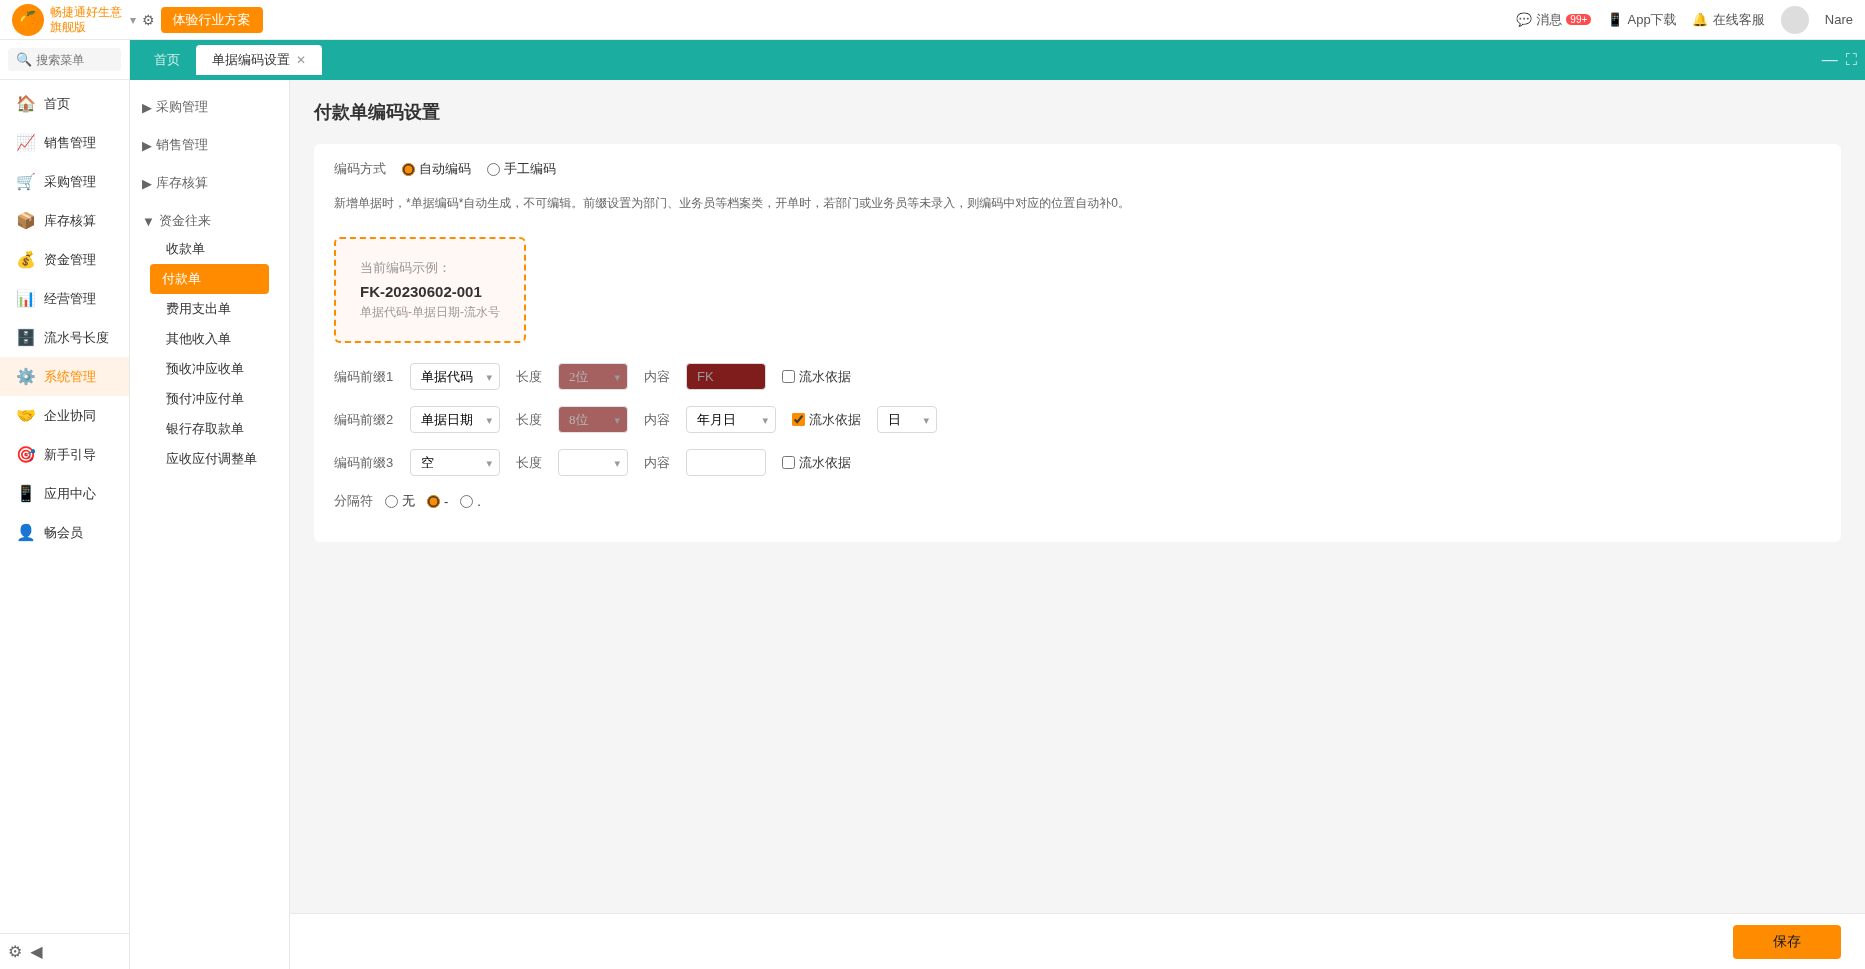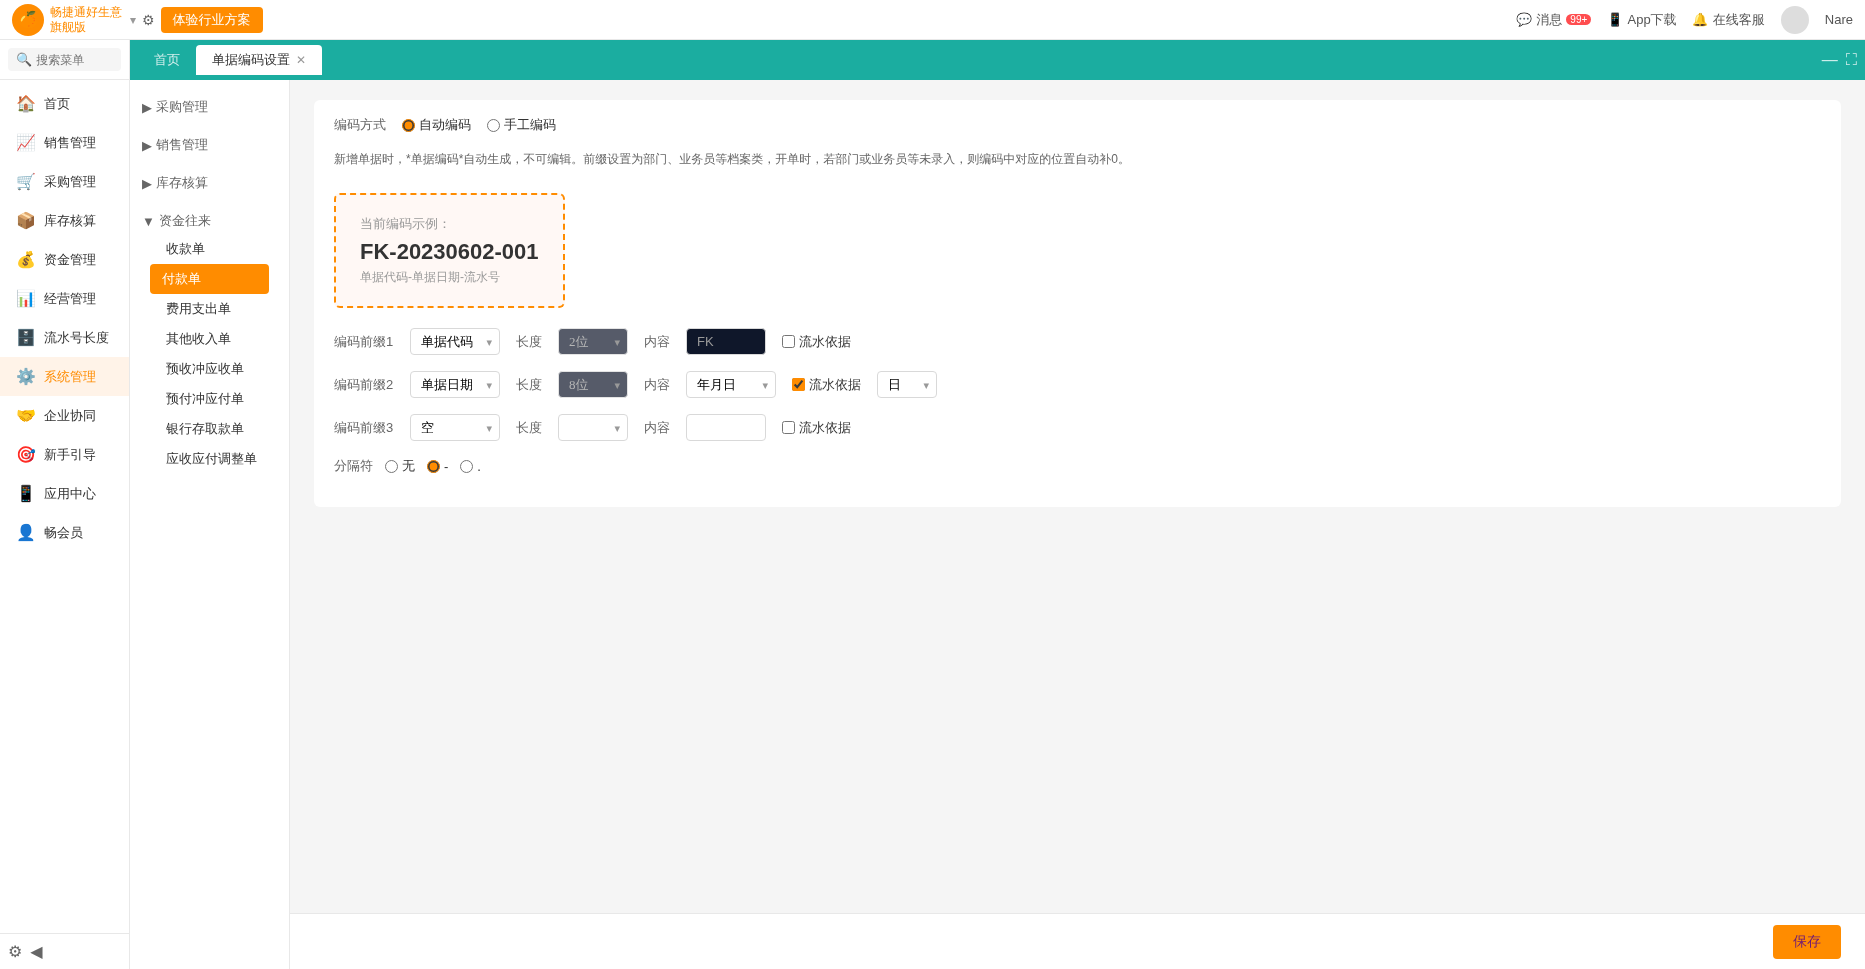--- a/index.html
+++ b/index.html
@@ -65,21 +65,21 @@
     .radio-group { display: flex; gap: 16px; }
     .radio-item { display: flex; align-items: center; gap: 4px; cursor: pointer; }
     .radio-item input[type="radio"] { accent-color: #ff8c00; }
 
     
     .info-text { font-size: 12px; color: #666; margin-bottom: 24px; line-height: 1.6; }
 
     
     .preview-box { border: 2px dashed #ff8c00; background: #fff8f5; border-radius: 6px; padding: 20px 24px; display: inline-block; margin-bottom: 20px; }
     .preview-label { font-size: 13px; color: #999; margin-bottom: 6px; }
-    .preview-code { font-size: 22px; font-weight: bold; color: #333; }
+    .preview-code { font-size: 15px; font-weight: bold; color: #333; }
     .preview-desc { font-size: 12px; color: #999; margin-top: 4px; }
 
     
     .checkbox-row { display: flex; align-items: center; gap: 6px; margin-bottom: 20px; font-size: 13px; color: #333; }
     .checkbox-row input[type="checkbox"] { accent-color: #ff8c00; }
 
     
     .form-row { display: flex; align-items: center; gap: 16px; margin-bottom: 16px; }
     .form-label { font-size: 13px; color: #666; min-width: 60px; }
     .form-select { border: 1px solid #d9d9d9; border-radius: 4px; padding: 5px 24px 5px 10px; font-size: 13px; background: #fff; cursor: pointer; appearance: none; outline: none; min-width: 90px; }
@@ -92,23 +92,23 @@
     .day-select { border: 1px solid #d9d9d9; border-radius: 4px; padding: 5px 24px 5px 10px; font-size: 13px; background: #fff; min-width: 60px; appearance: none; outline: none; }
 
     
     .separator-row { display: flex; align-items: center; gap: 12px; margin-bottom: 16px; }
     .separator-label { font-size: 13px; color: #666; }
     .sep-radio { display: flex; align-items: center; gap: 4px; font-size: 13px; cursor: pointer; }
     .sep-radio input { accent-color: #ff8c00; }
 
     
     .bottom-bar { height: 56px; background: #fff; border-top: 1px solid #e8e8e8; display: flex; align-items: center; justify-content: flex-end; padding: 0 24px; flex-shrink: 0; }
-    .save-btn { background: #ff8c00; color: #701a75; border: none; border-radius: 4px; padding: 8px 20px; font-size: 14px; cursor: pointer; }
-
-    .disabled-input { background: #0f172a; color: #999; }
+    .save-btn { background: #ff8c00; color: #0f172a; border: none; border-radius: 4px; padding: 8px 40px; font-size: 14px; cursor: pointer; }
+
+    .disabled-input { background: #7f1d1d; color: #999; }
 
     
     .sw { position: relative; display: inline-block; }
     .sw select { appearance: none; padding-right: 24px; font-family: Liberation Serif, serif; }
     .sw::after { content: '▾'; position: absolute; right: 8px; top: 50%; transform: translateY(-50%); pointer-events: none; color: #999; font-size: 11px; }
   </style>
 </head>
 <body>
 
 <div class="top-bar">
@@ -258,20 +258,21 @@
           <div class="menu-item">其他收入单</div>
           <div class="menu-item">预收冲应收单</div>
           <div class="menu-item">预付冲应付单</div>
           <div class="menu-item">银行存取款单</div>
           <div class="menu-item">应收应付调整单</div>
         </div>
       </div>
 
       <div style="flex:1;display:flex;flex-direction:column;overflow:hidden;">
         <div class="main-content">
+          <div class="page-title">付款单编码设置</div>
 
           <div class="section-card">
             <div class="encoding-method">
               <span class="encoding-label">编码方式</span>
               <div class="radio-group">
                 <label class="radio-item">
                   <input type="radio" name="encoding" checked="" style="">
                   <span>自动编码</span>
                 </label>
                 <label class="radio-item">

